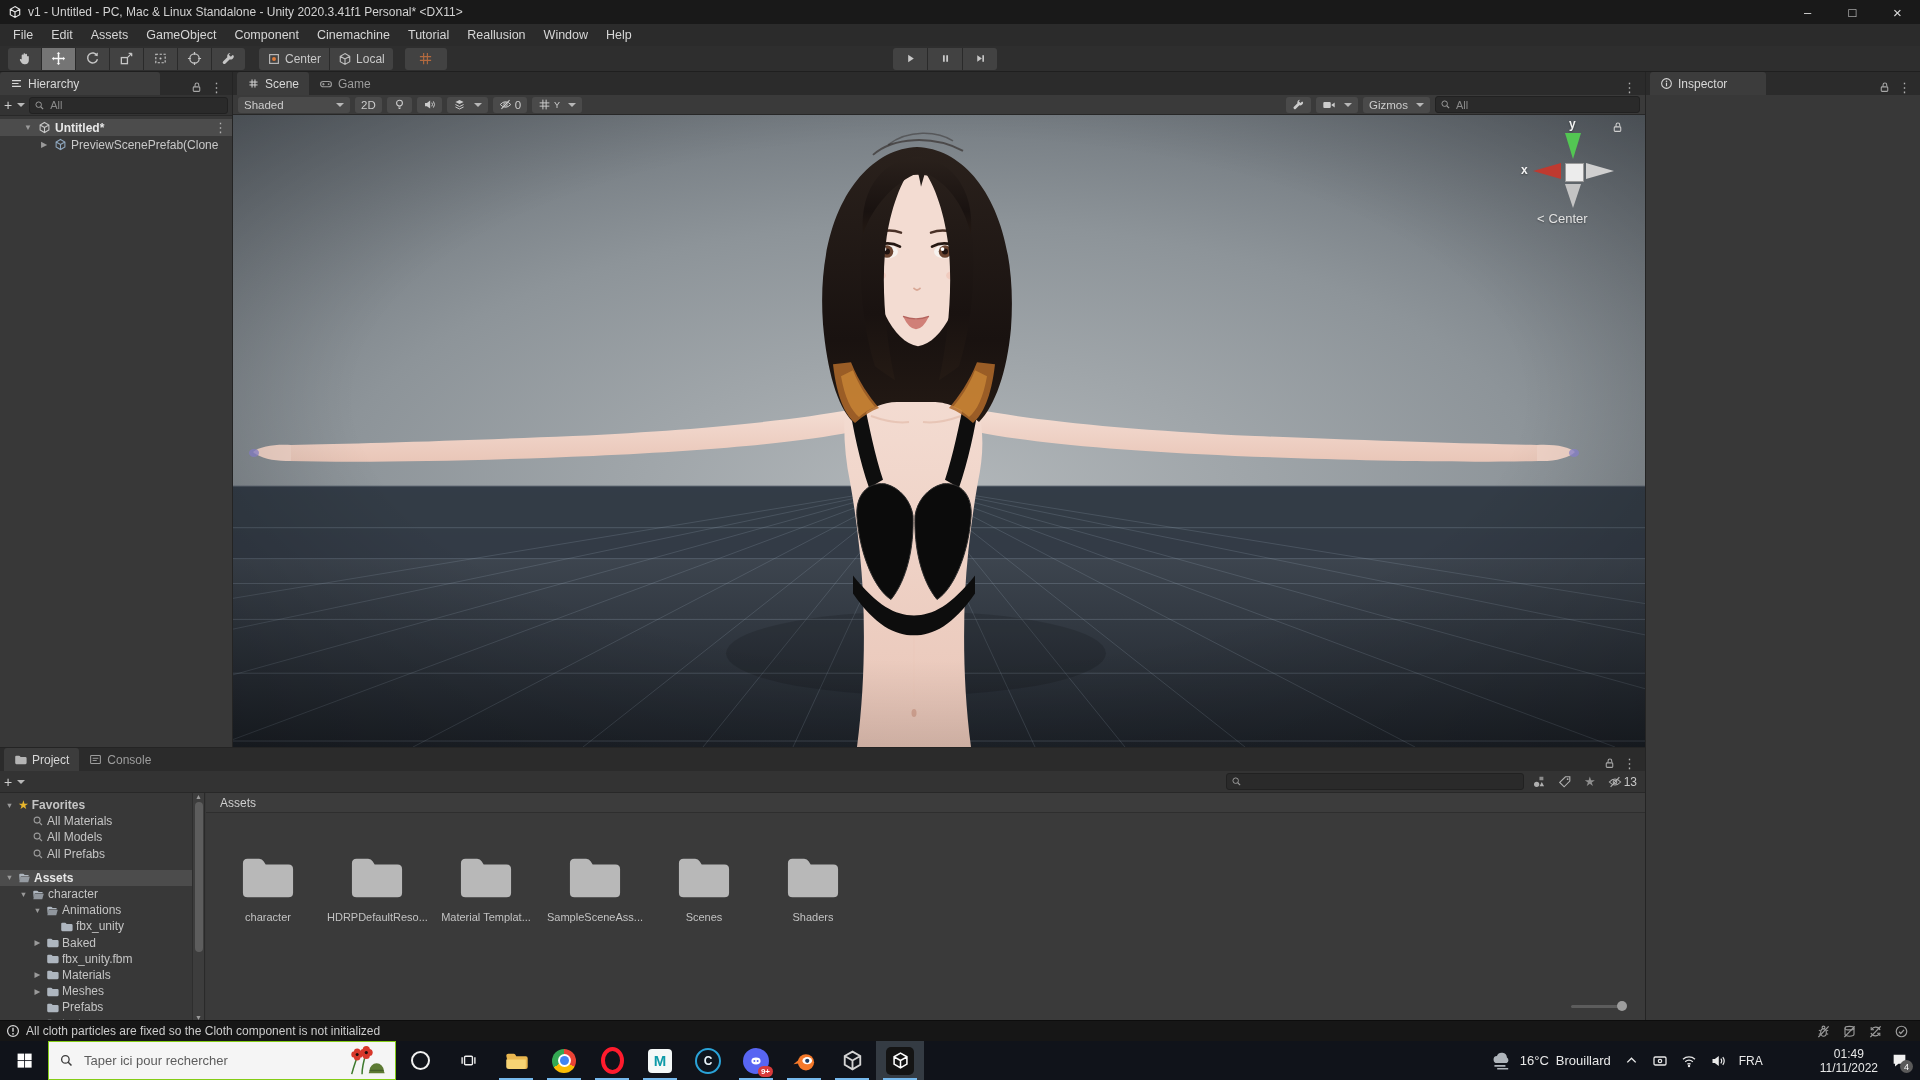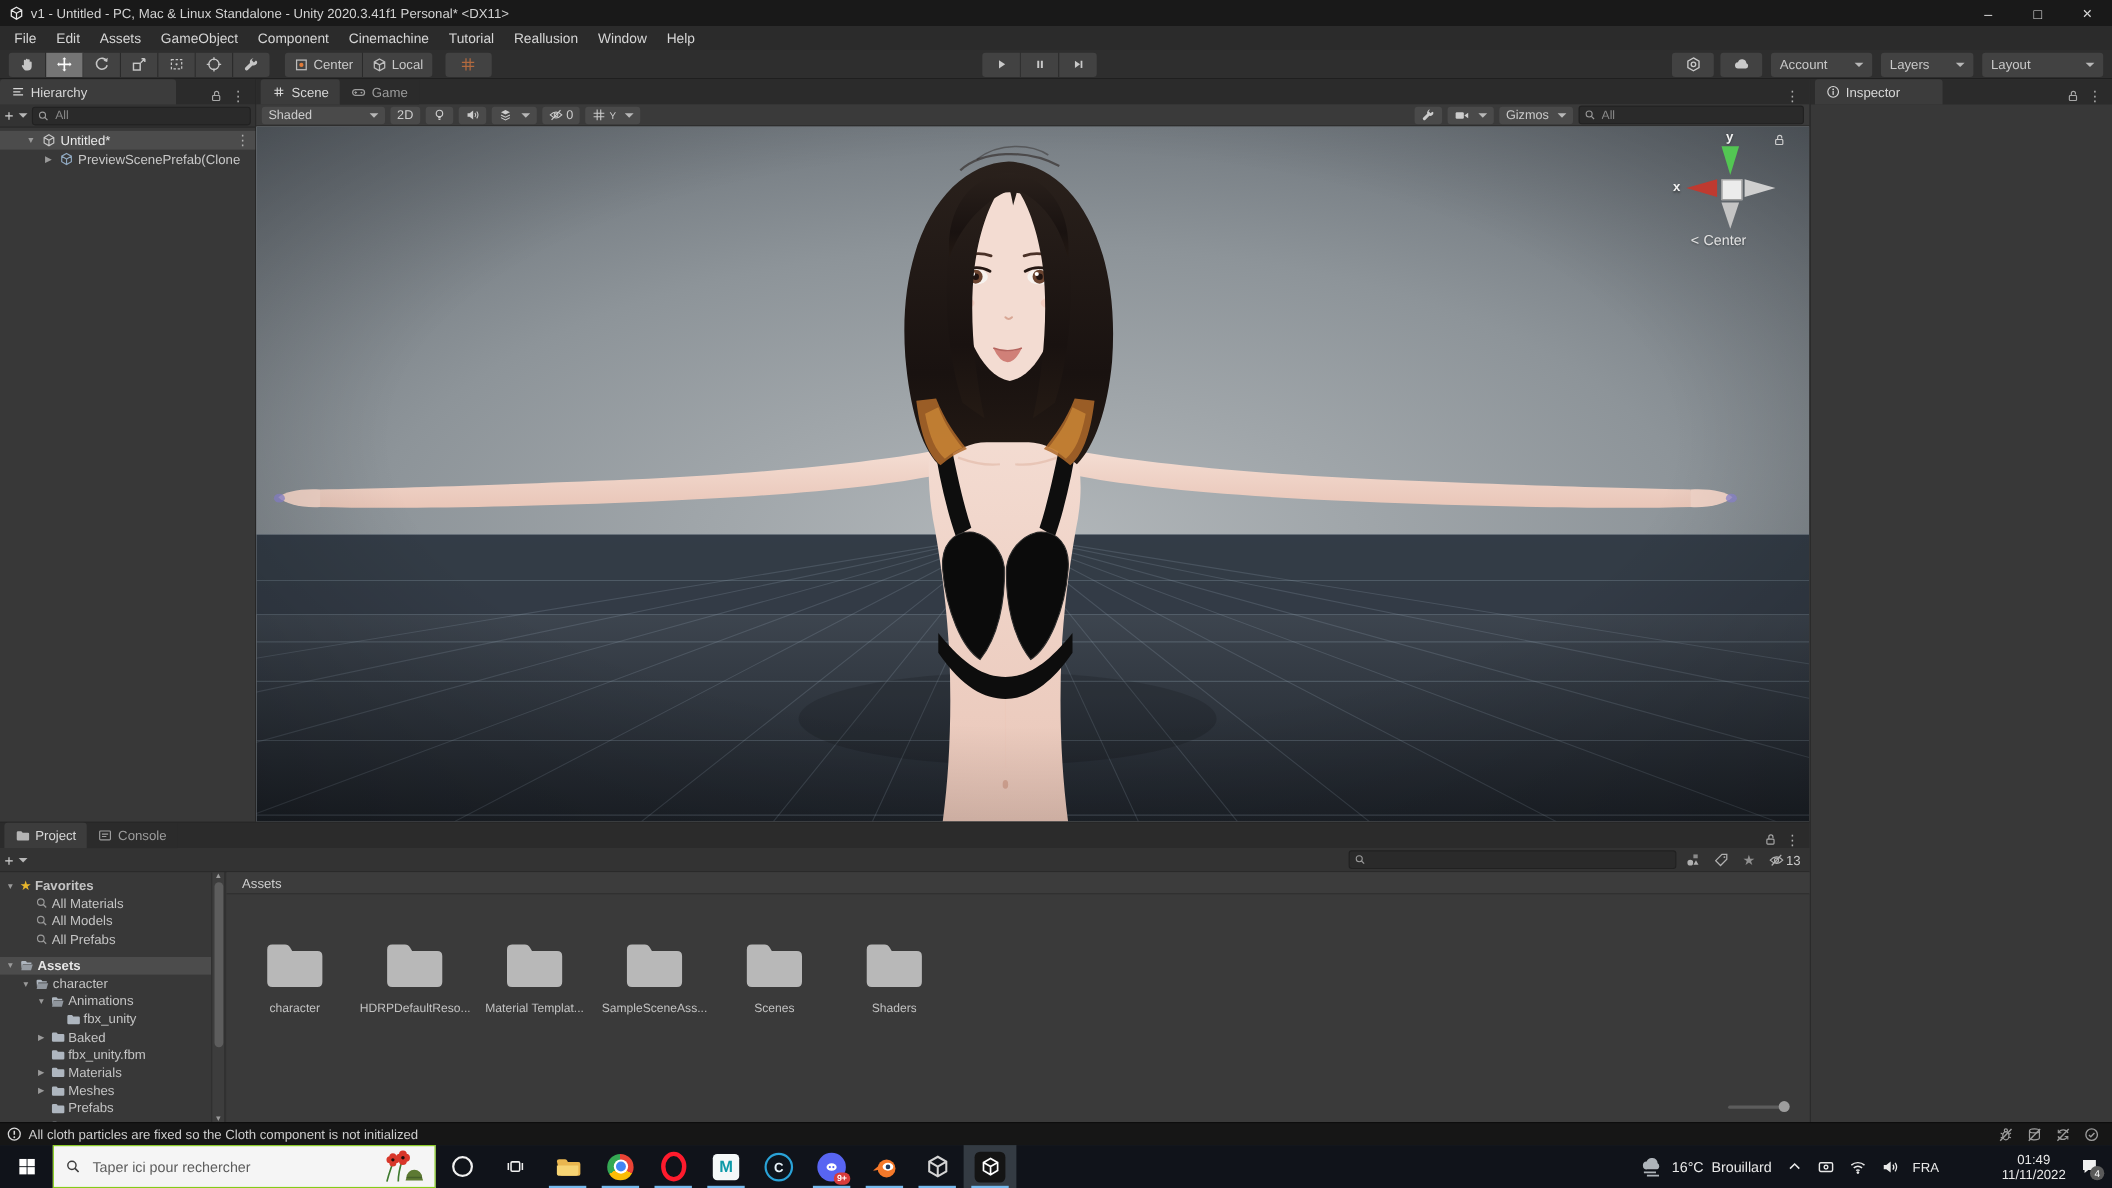--- a/index.html
+++ b/index.html
@@ -360,44 +360,20 @@
           <svg class="ic" width="15" height="15">
             <use href="#i-pause"></use>
           </svg>
         </span>
       <span class="tbtn" style="width:18px">
           <svg class="ic" width="15" height="15">
             <use href="#i-step"></use>
           </svg>
         </span>
     </div>
-    <div style="position:absolute;right:8px" class="r">
-      <span class="tbtn" style="width:22px">
-          <svg class="ic" width="15" height="15">
-            <use href="#i-hex"></use>
-          </svg>
-        </span>
-      <span class="tbtn" style="width:22px;margin-left:6px">
-          <svg class="ic" width="15" height="15">
-            <use href="#i-cloud"></use>
-          </svg>
-        </span>
-      <span class="tbtn" style="margin-left:8px;width:76px;justify-content:space-between">
-          <span>Account</span>
-          <i class="caret"></i>
-        </span>
-      <span class="tbtn" style="margin-left:8px;width:68px;justify-content:space-between">
-          <span>Layers</span>
-          <i class="caret"></i>
-        </span>
-      <span class="tbtn" style="margin-left:8px;width:94px;justify-content:space-between">
-          <span>Layout</span>
-          <i class="caret"></i>
-        </span>
-    </div>
   </div>
 
   <div id="hierarchy" class="abs">
     <div class="tabstrip">
       <div class="tab active" style="width:140px">
         <svg class="ic" width="13" height="13">
             <use href="#i-menu"></use>
           </svg>
         <span>Hierarchy</span>
       </div>
@@ -419,21 +395,21 @@
           </svg>
         <input placeholder="All" style="">
       </div>
     </div>
     <div style="padding-top:3px">
       <div class="hrow sel" style="padding-left:22px">
         <span class="arr">▼</span>
         <svg class="ic" width="13" height="13" style="color:#c8c8c8">
             <use href="#i-cube"></use>
           </svg>
-        <span style="font-weight:normal">Untitled*</span>
+        <span style="font-weight:bold">Untitled*</span>
         <span class="kebab" style="margin-left:auto">⋮</span>
       </div>
       <div class="hrow" style="padding-left:38px">
         <span class="arr">▶</span>
         <svg class="ic" width="13" height="13" style="color:#8fa8c0">
             <use href="#i-cube"></use>
           </svg>
         <span style="white-space:nowrap">PreviewScenePrefab(Clone</span>
       </div>
     </div>

